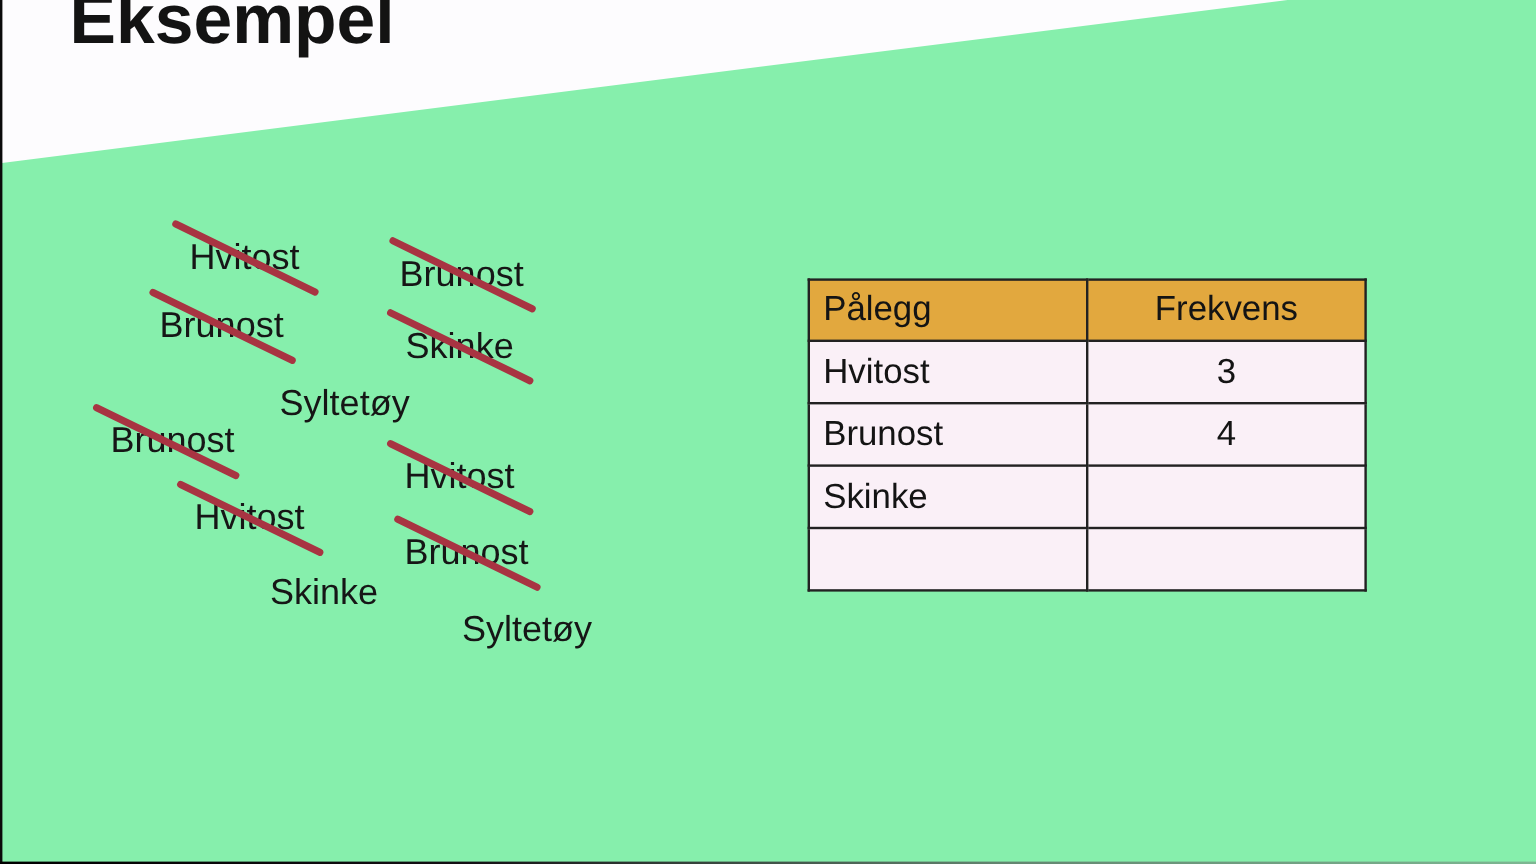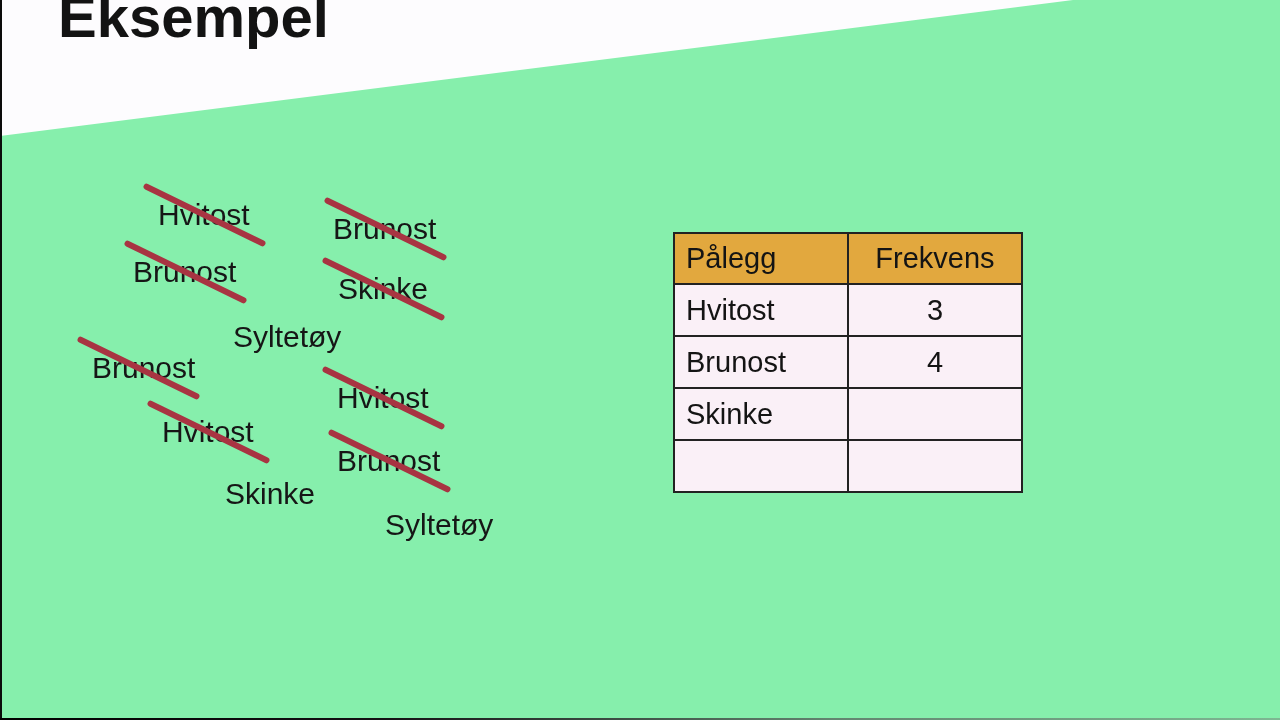--- a/index.html
+++ b/index.html
@@ -58,21 +58,21 @@
   }
   table.freq-table {
     position: absolute;
     left: 673px;
     top: 232px;
     border-collapse: collapse;
     table-layout: fixed;
   }
   .freq-table th, .freq-table td {
     box-sizing: border-box;
-    width: 174px;
+    width: 232px;
     border: 2px solid #222222;
     font-size: 29px;
     font-weight: 400;
     color: #141414;
     padding: 0;
   }
   .freq-table th {
     height: 51px;
     background: #E2A83E;
     text-align: left;

